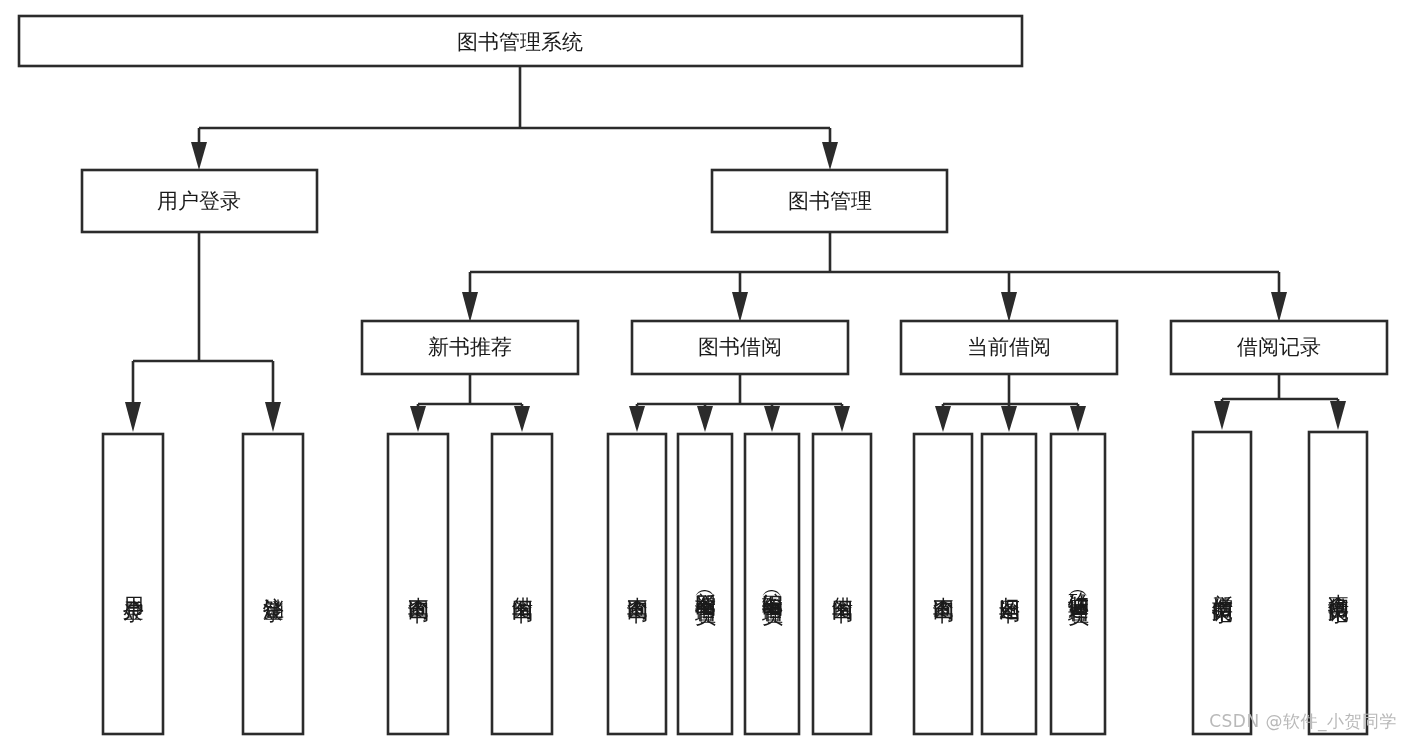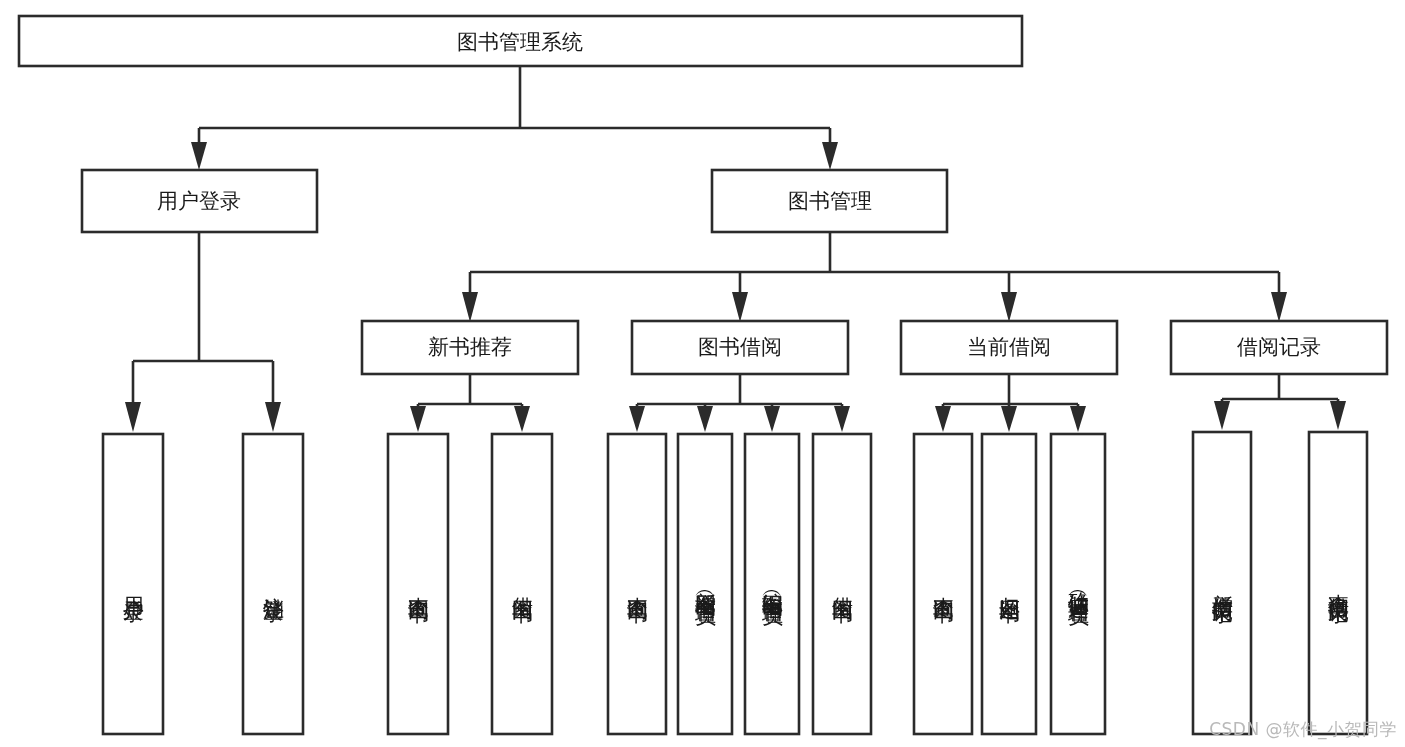--- a/index.html
+++ b/index.html
@@ -71,21 +71,21 @@
     text-align: center;
     display: flex;
     align-items: center;
     justify-content: center;
     pointer-events: none;
     user-select: none;
   }
   .watermark {
     position: absolute;
     right: 8px;
-    bottom: 6px;
+    bottom: 14px;
     font-family: "DejaVu Sans", "Liberation Sans", sans-serif;
     font-size: 17px;
     color: #b9b9b9;
     letter-spacing: 0.5px;
     white-space: nowrap;
     user-select: none;
   }
 </style>
 </head>
 <body>

